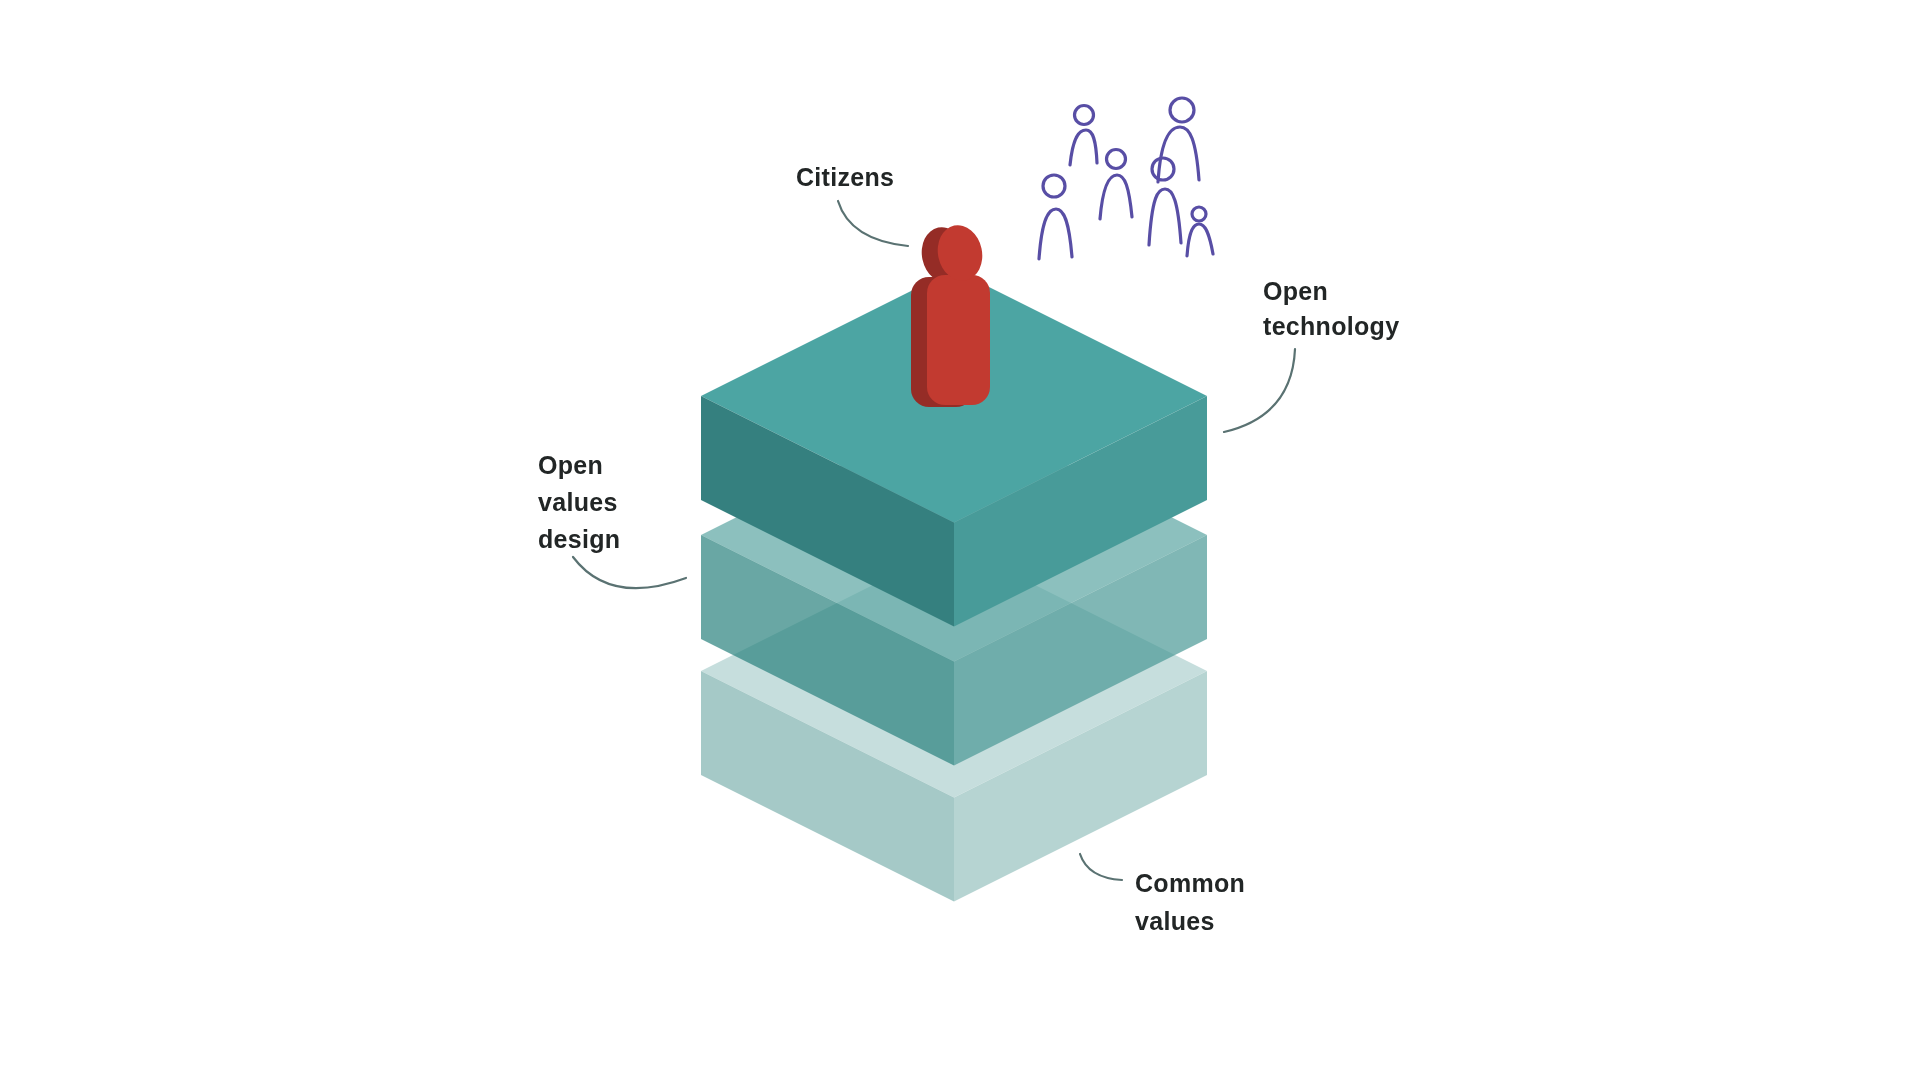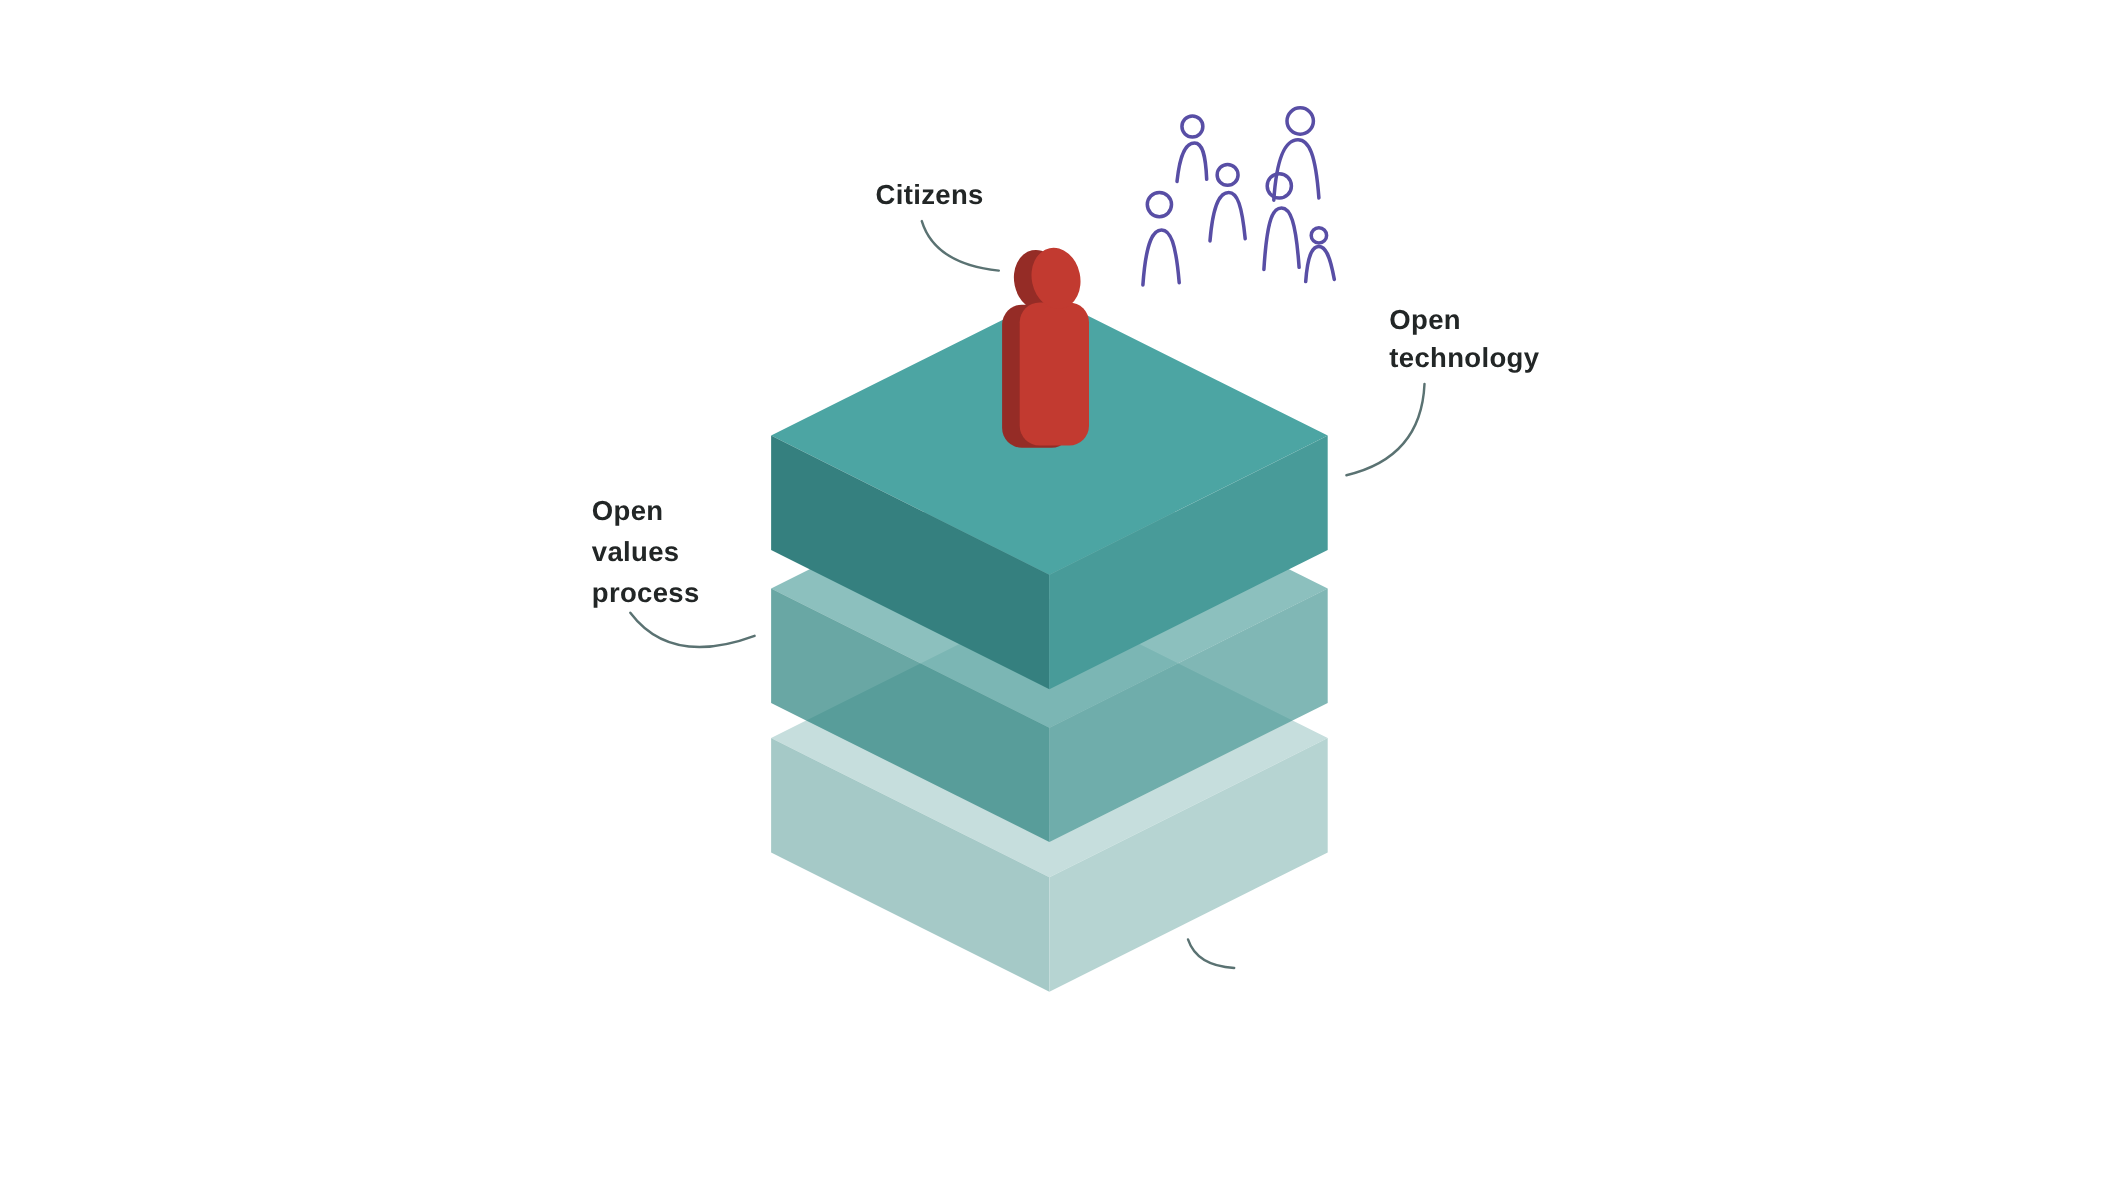--- a/index.html
+++ b/index.html
@@ -112,17 +112,21 @@
   </div>
 
   <div class="label label-open-technology">
     <span class="line">Open</span>
     <span class="line">technology</span>
   </div>
 
   <div class="label label-open-design">
     <span class="line">Open</span>
     <span class="line">values</span>
-    <span class="line">process</span>
+    <span class="line">design</span>
   </div>
 
+  <div class="label label-common-values">
+    <span class="line">Common</span>
+    <span class="line">values</span>
+  </div>
 
 </div>
 
 </body></html>

